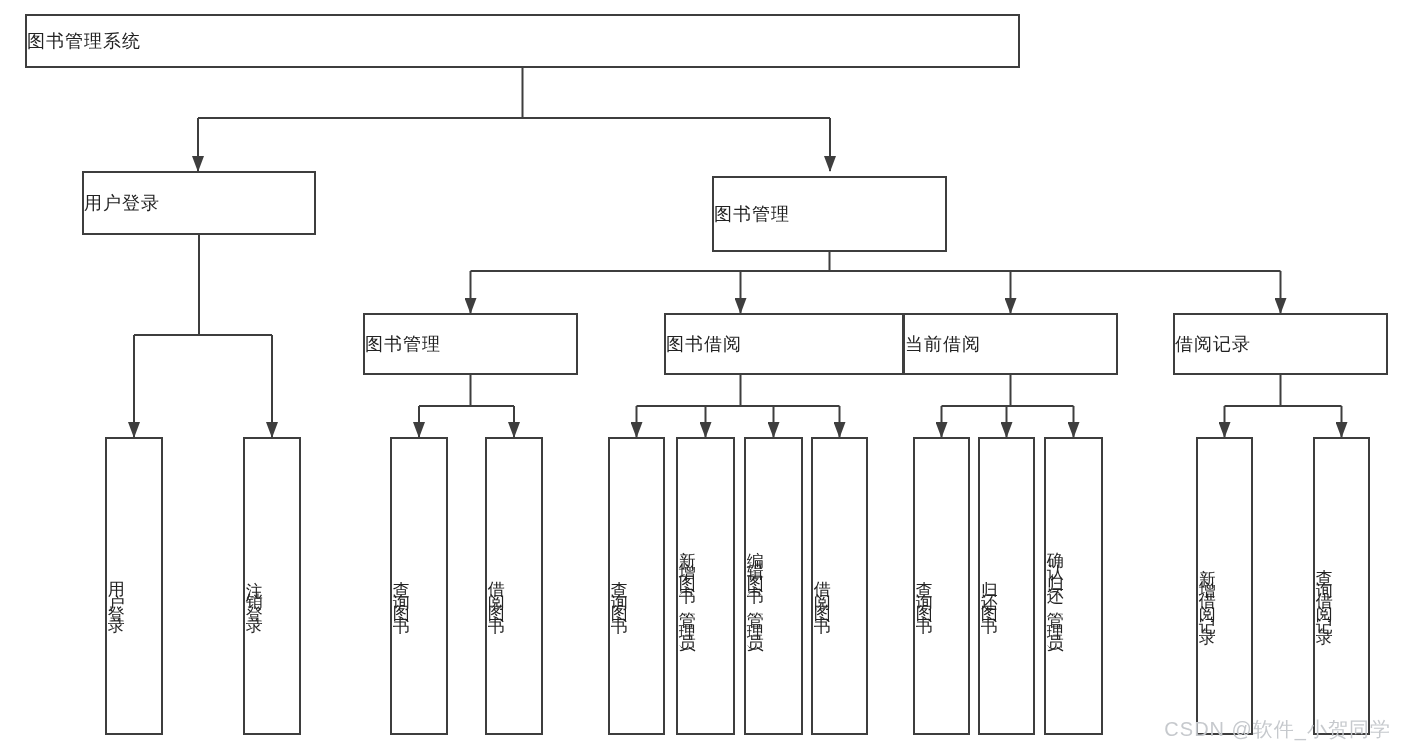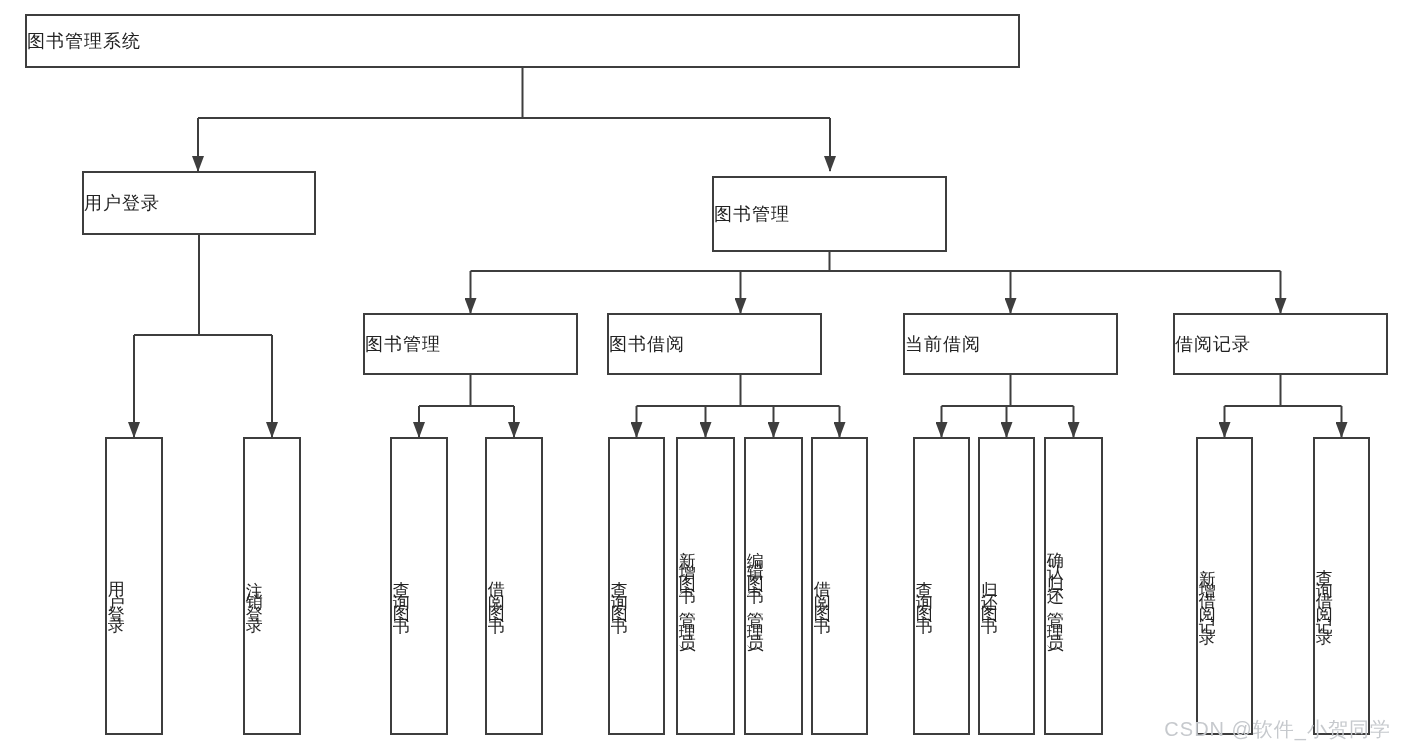--- a/index.html
+++ b/index.html
@@ -79,21 +79,21 @@
   <div class="box hbox" style="left:82px;top:171px;width:234px;height:64px">
     <span class="lbl">用户登录</span>
   </div>
   <div class="box hbox" style="left:712px;top:176px;width:235px;height:76px">
     <span class="lbl">图书管理</span>
   </div>
 
   <div class="box hbox" style="left:363px;top:313px;width:215px;height:62px">
     <span class="lbl">图书管理</span>
   </div>
-  <div class="box hbox" style="left:607px;top:313px;width:215px;height:62px">
+  <div class="box hbox" style="left:664px;top:313px;width:240px;height:62px">
     <span class="lbl">图书借阅</span>
   </div>
   <div class="box hbox" style="left:1173px;top:313px;width:215px;height:62px">
     <span class="lbl">借阅记录</span>
   </div>
   <div class="box hbox" style="left:903px;top:313px;width:215px;height:62px">
     <span class="lbl">当前借阅</span>
   </div>
 
   <div class="box vbox" style="left:105px;top:437px;width:58px;height:298px">

